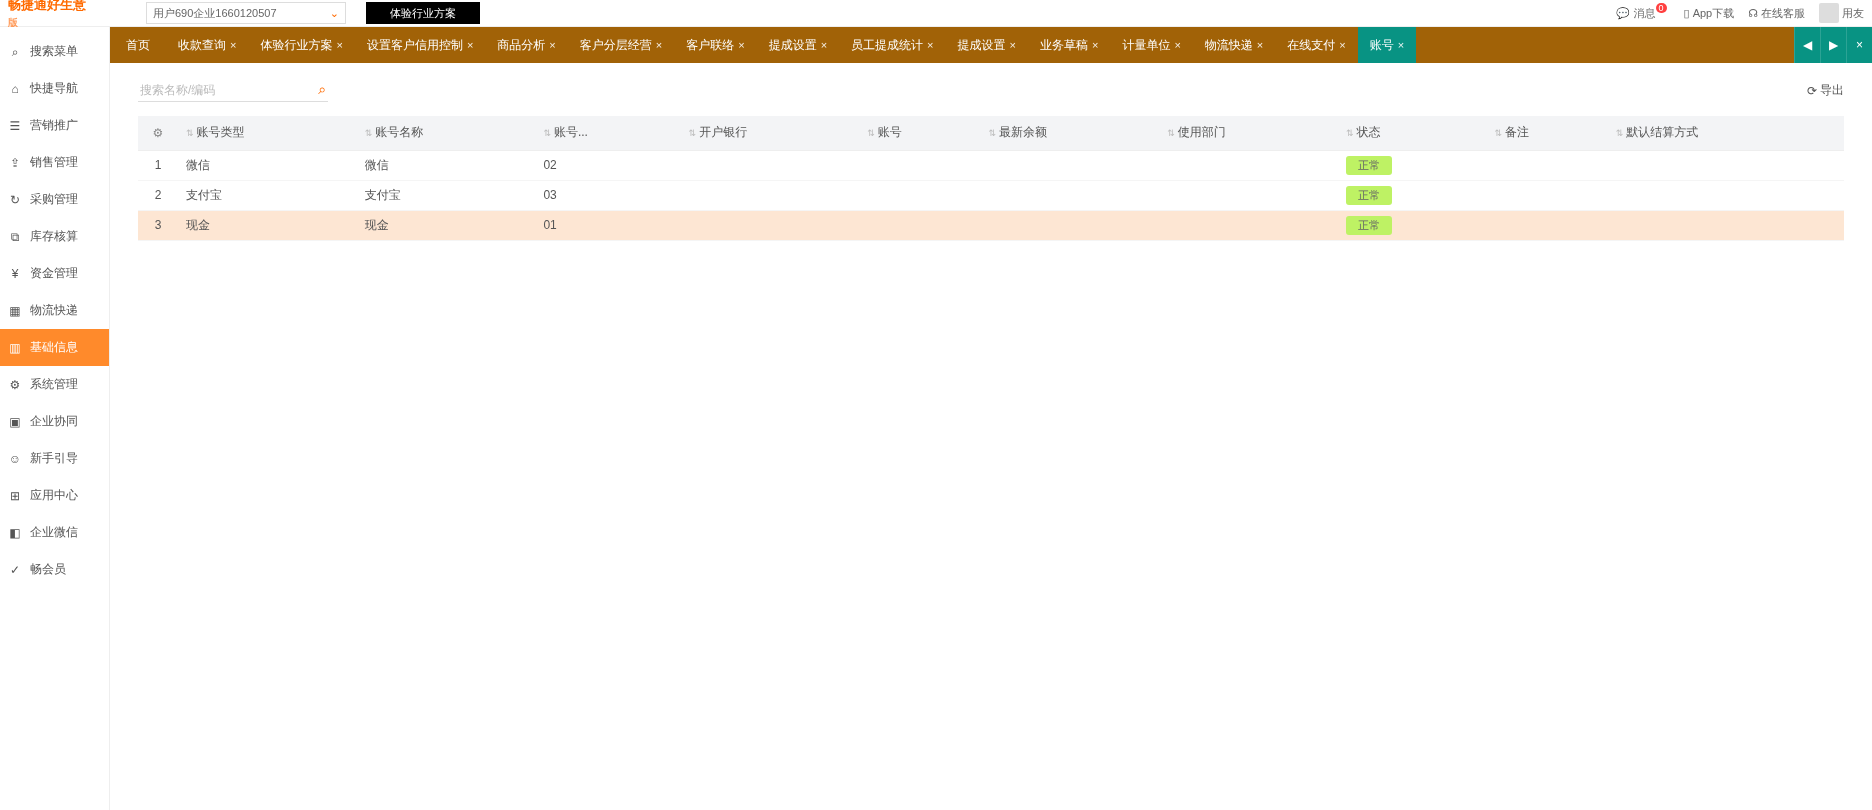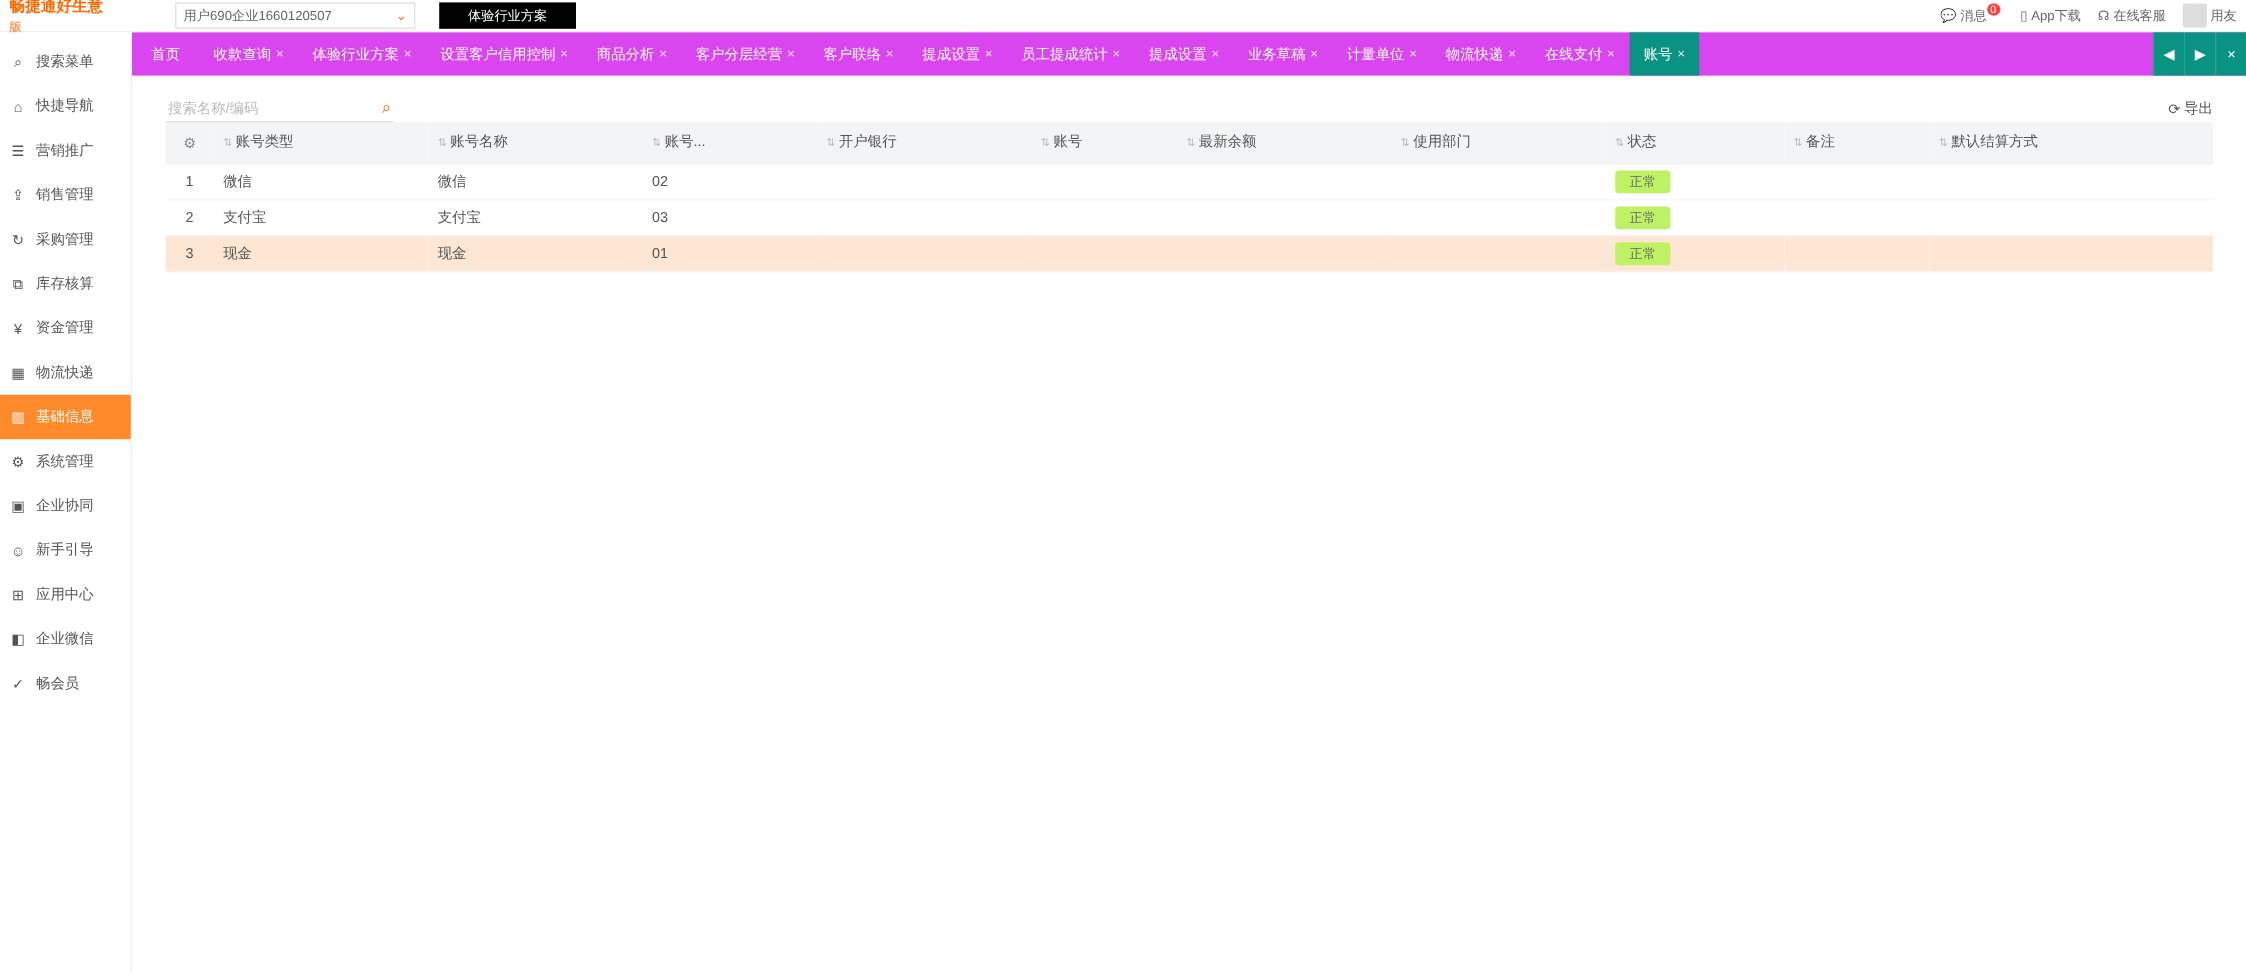--- a/index.html
+++ b/index.html
@@ -13,28 +13,28 @@
 .top-right{margin-left:auto;display:flex;align-items:center;gap:14px;color:#666;font-size:11px}
 .top-right .item{display:flex;align-items:center;gap:3px;cursor:pointer}
 .badge{background:#ff4040;color:#fff;border-radius:7px;font-size:9px;padding:0 3px;position:relative;top:-5px;left:-3px}
 .avatar{width:20px;height:20px;background:#ddd;border-radius:2px;display:inline-block}
 .layout{display:flex;height:784px}
 .sidebar{width:110px;background:#fff;border-right:1px solid #eee;padding-top:6px}
 .side-item{height:37px;display:flex;align-items:center;gap:8px;padding-left:8px;color:#555;cursor:pointer;font-size:12px}
 .side-item.active{background:#ff8a2b;color:#fff}
 .side-icon{width:14px;height:14px;display:inline-flex;align-items:center;justify-content:center;font-size:12px}
 .main{flex:1;display:flex;flex-direction:column}
-.tabs{height:36px;background:#d946ef;display:flex;align-items:stretch;color:#fff;font-size:12px}
+.tabs{height:36px;background:#a16207;display:flex;align-items:stretch;color:#fff;font-size:12px}
 .tab{display:flex;align-items:center;padding:0 12px;white-space:nowrap;cursor:pointer;gap:4px}
 .tab.home{padding:0 16px}
 .tab.active{background:#089383}
 .tab .x{font-size:11px;opacity:.9}
 .tab-ctrl{width:26px;display:flex;align-items:center;justify-content:center;background:#089383;cursor:pointer;border-left:1px solid rgba(255,255,255,.15)}
 .content{padding:16px 28px}
-.toolbar{display:flex;align-items:center;}
+.toolbar{display:flex;align-items:center;margin-bottom:14px}
 .search-wrap{position:relative;width:190px}
 .search-input{width:100%;border:none;border-bottom:1px solid #ddd;padding:4px 22px 4px 2px;font-size:12px;outline:none;color:#666}
 .search-input::placeholder{color:#bbb}
 .search-icon{position:absolute;right:2px;top:2px;color:#ff6a00;font-size:14px}
 .export{margin-left:auto;color:#555;cursor:pointer;display:flex;align-items:center;gap:3px;font-size:12px}
 table{width:100%;border-collapse:collapse}
 thead th{background:#f3f4f6;height:34px;font-weight:normal;color:#555;text-align:left;padding:0 8px;font-size:12px;border-bottom:1px solid #eee}
 thead th .sort{color:#bbb;font-size:9px;margin-right:3px}
 tbody td{height:30px;padding:0 8px;font-size:12px;color:#555;border-bottom:1px solid #f5f5f5}
 tbody tr.hl{background:#fde6d3}

